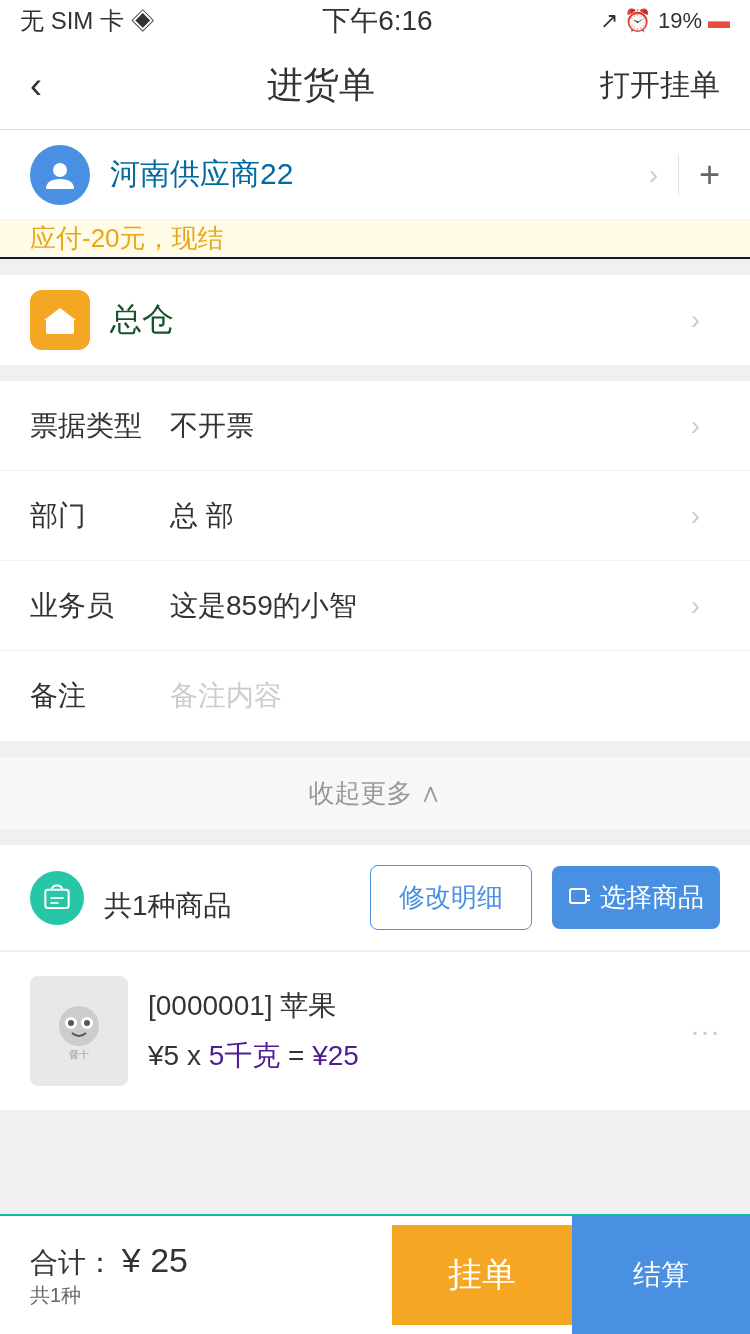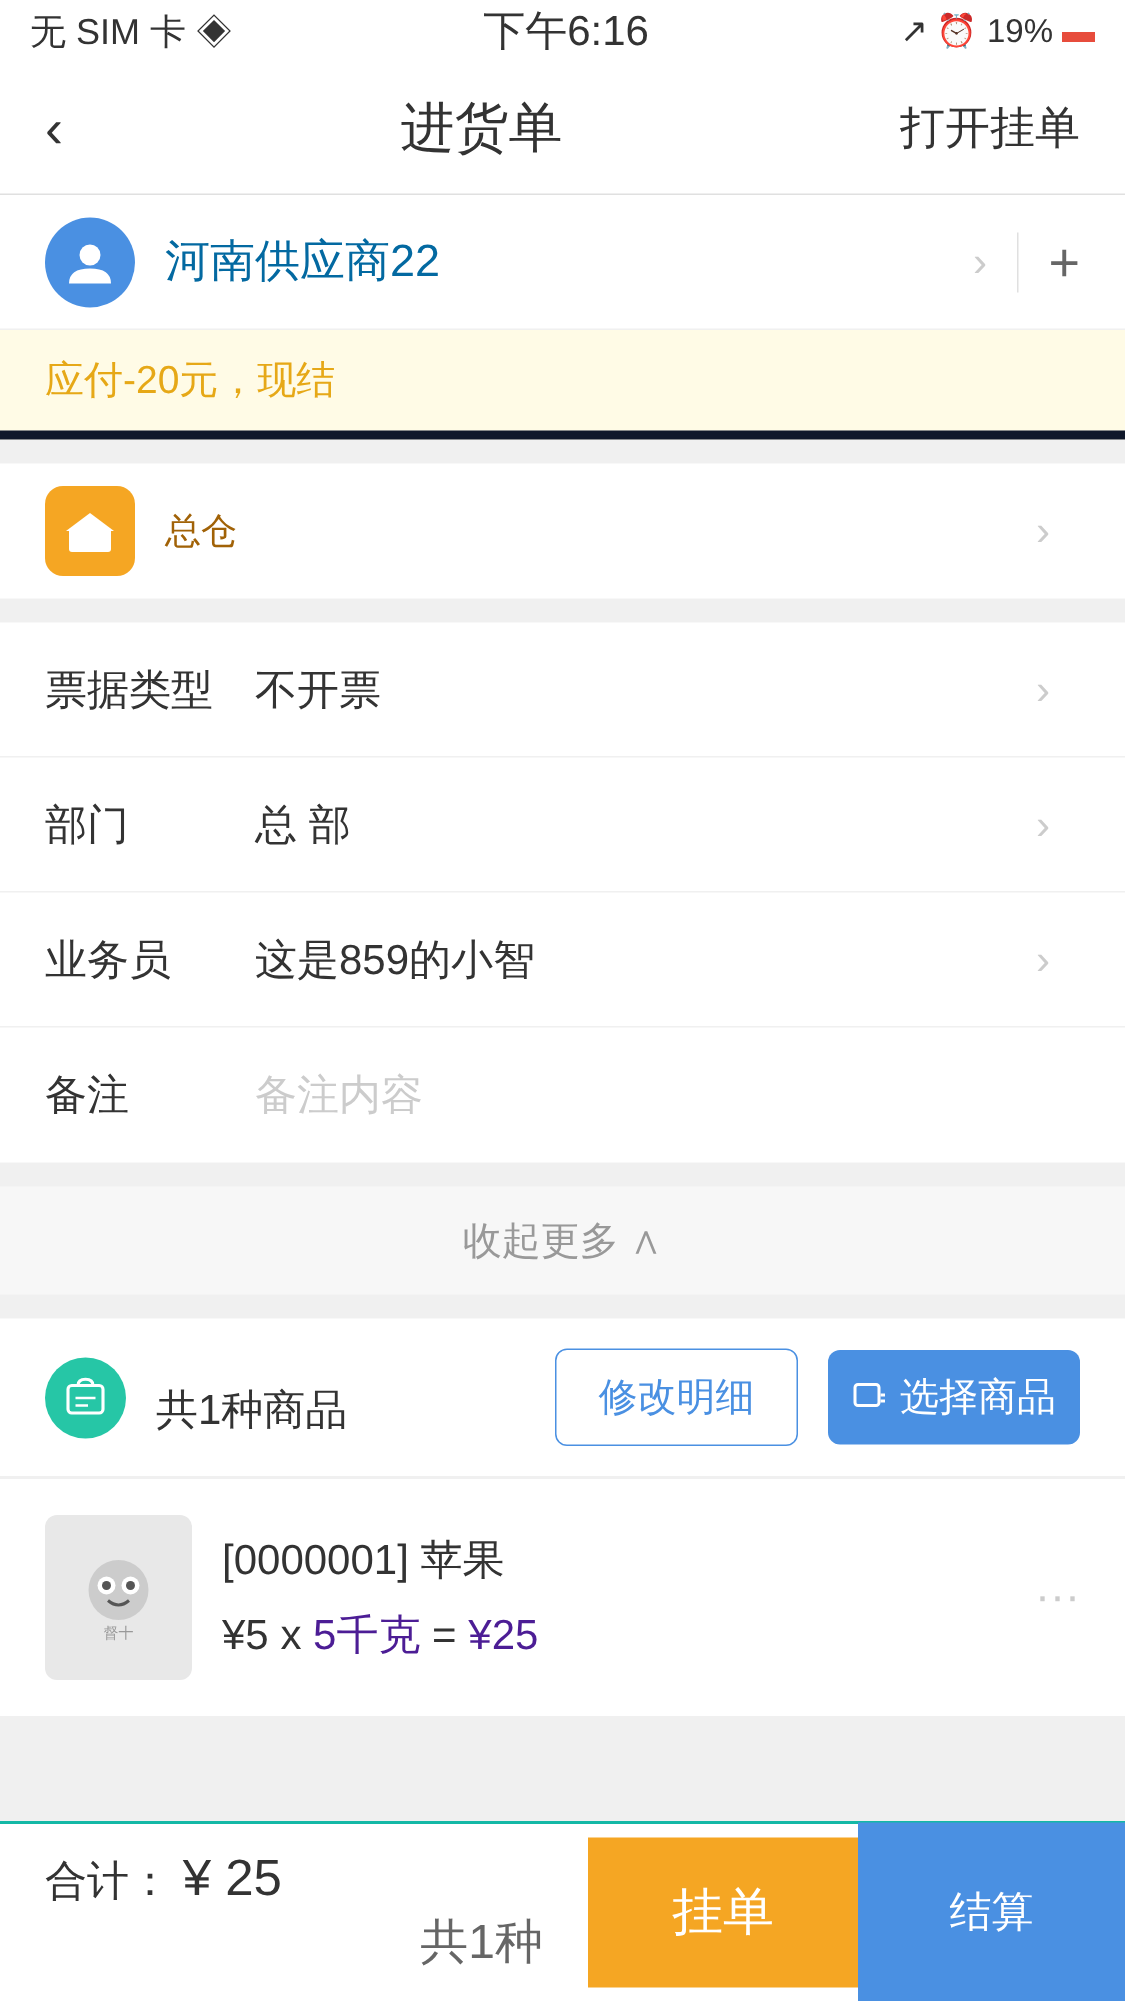--- a/index.html
+++ b/index.html
@@ -103,24 +103,24 @@
     }
     .plus-btn {
       font-size: 36px;
       color: #666;
       cursor: pointer;
     }
 
     
     .notice-bar {
       background: #fffbe6;
-      padding: 16px 30px;
+      padding: 1px 30px;
       font-size: 26px;
       color: #e6a817;
-      border-bottom: 6px solid #0f172a;
+      border-bottom: 2px solid #0f172a;
     }
 
     
     .warehouse-row {
       display: flex;
       align-items: center;
       padding: 0 30px;
       height: 90px;
     }
     .warehouse-icon {
@@ -130,22 +130,22 @@
       background: #f5a623;
       display: flex;
       align-items: center;
       justify-content: center;
       margin-right: 20px;
       flex-shrink: 0;
     }
     .warehouse-icon svg { width: 36px; height: 36px; }
     .warehouse-name {
       flex: 1;
-      font-size: 24px;
-      color: #a16207;
+      font-size: 32px;
+      color: #14532d;
     }
 
     
     .form-card {
       background: #fff;
       margin-bottom: 16px;
     }
     .form-row {
       display: flex;
       align-items: center;
@@ -287,23 +287,22 @@
     .footer-total {
       flex: 1;
       padding: 0 30px;
     }
     .total-amount {
       font-size: 34px;
       font-weight: 500;
       color: #333;
     }
     .total-label {
-      font-size: 32px;
+      font-size: 20px;
       color: #666;
-      text-align: right;
     }
     .btn-hang {
       background: #f5a623;
       color: #fff;
       border: none;
       height: 100px;
       width: 180px;
       font-size: 34px;
       cursor: pointer;
     }

